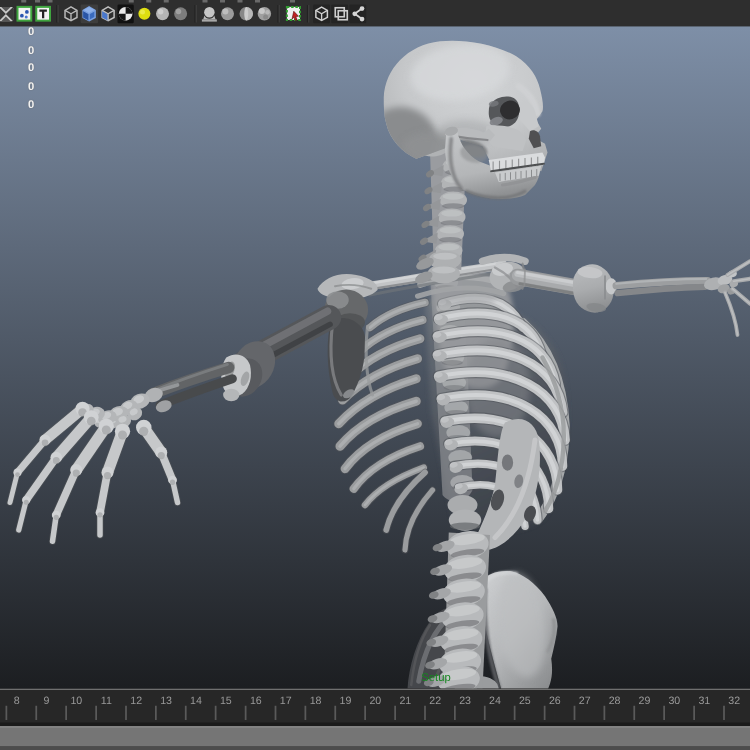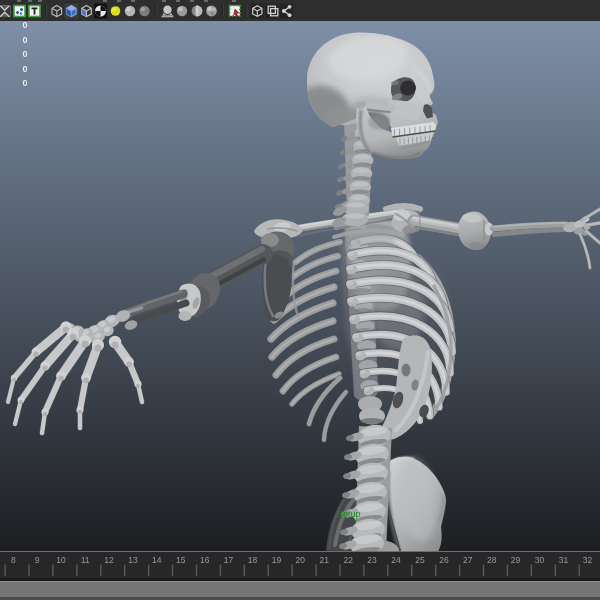--- a/index.html
+++ b/index.html
@@ -3,21 +3,21 @@
 <meta charset="utf-8">
 <style>
   html,body{margin:0;padding:0;}
   #app{position:relative;width:600px;height:600px;overflow:hidden;background:#2e2e2e;
        font-family:"Liberation Sans",sans-serif;}
   #viewport{position:absolute;left:0;top:21px;width:600px;height:530px;
     background:linear-gradient(to bottom, #7e8fa7 0%, #1c1e21 100%);overflow:hidden;}
   #toolbar{position:absolute;left:0;top:0;width:600px;height:21px;background:#2e2e2e;}
   #zeros{position:absolute;left:19px;top:-3px;width:12px;color:#f2f2f2;font-size:9px;font-weight:bold;
      line-height:14.6px;text-align:center;text-shadow:0 0 1px #666;}
-  #setup{position:absolute;left:337px;top:488px;color:#15871f;font-size:9px;}
+  #setup{position:absolute;left:337px;top:516px;color:#15871f;font-size:9px;}
   #timeline{position:absolute;left:0;top:551px;width:600px;height:27px;background:#272727;
      border-top:1px solid #6f6f6f;}
   #rangebar{position:absolute;left:0;top:578px;width:600px;height:22px;background:#1a1a1a;}
   #rangebar .bar{position:absolute;left:0;top:3px;width:600px;height:15px;background:#757575;
      border-top:1px solid #8f8f8f;border-bottom:1px solid #4a4a4a;}
   #rangebar .foot{position:absolute;left:0;top:19px;width:600px;height:3px;background:#4c4c4c;}
 </style>
 </head>
 <body>
 <div id="app">

